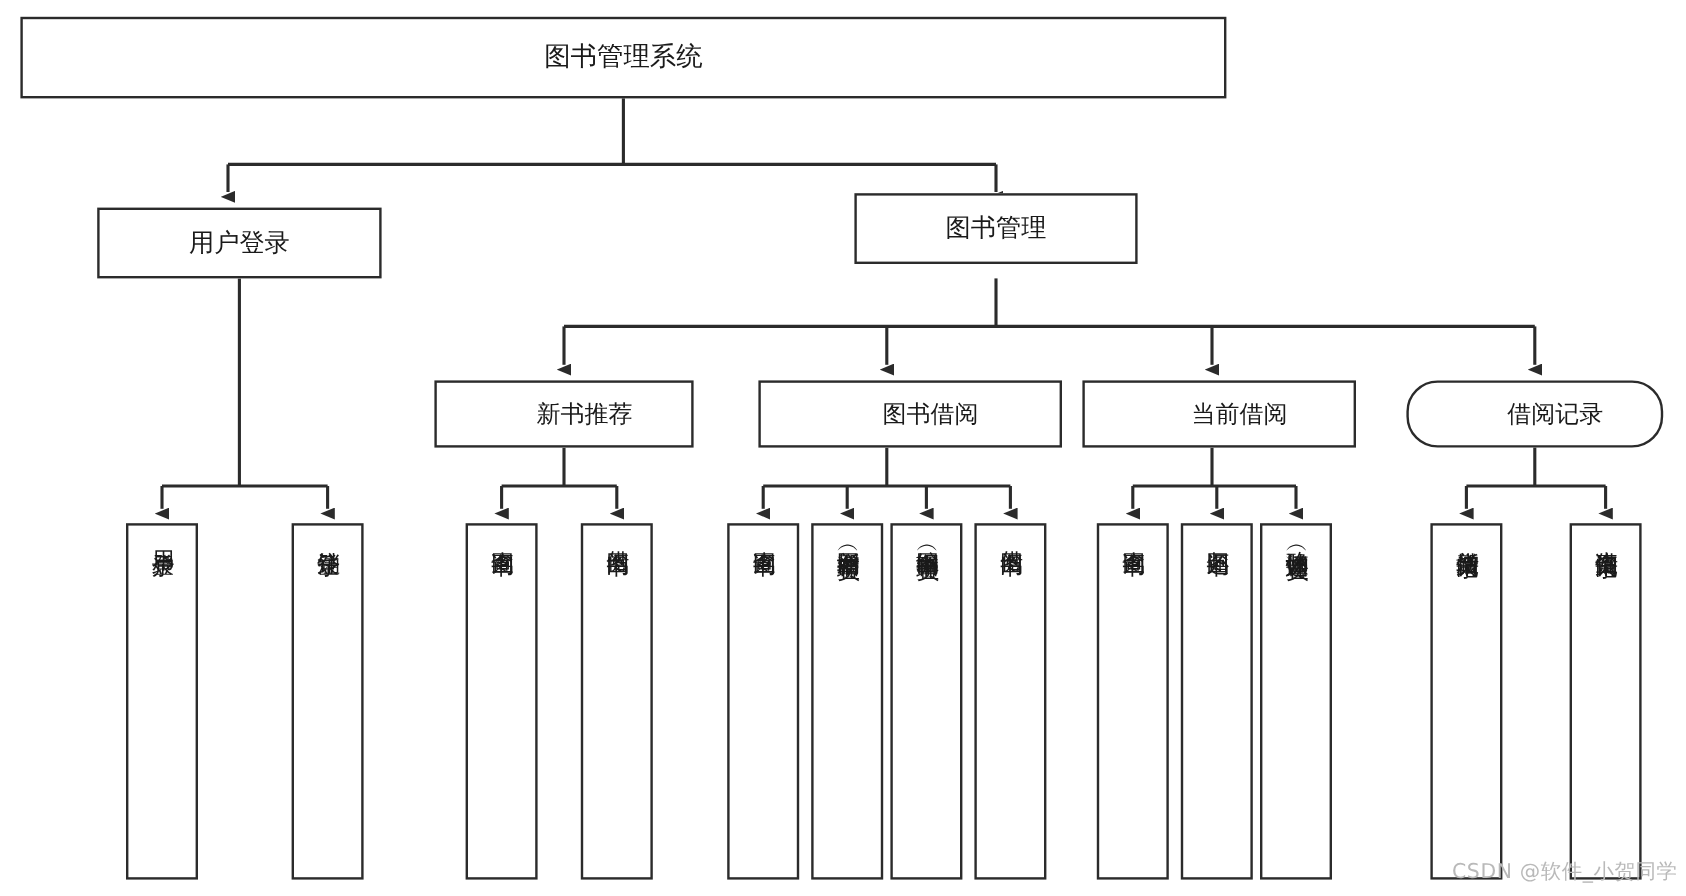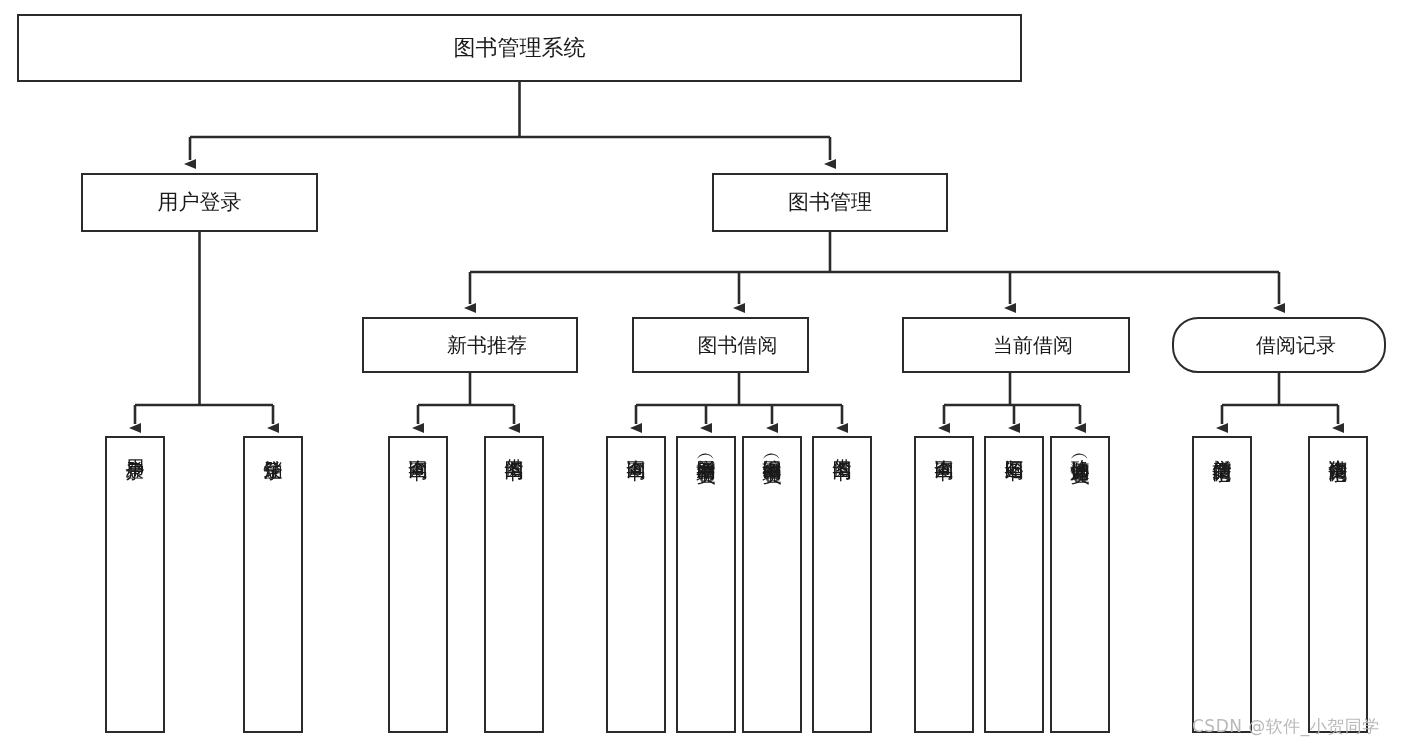--- a/index.html
+++ b/index.html
@@ -129,28 +129,28 @@
     </g>
   </svg>
 
   <div class="node horiz title-node" style="left: 17px; top: 14px; width: 1005px; height: 68px;">
     <span class="lbl">图书管理系统</span>
   </div>
 
   <div class="node horiz lvl2-node" style="left: 81px; top: 173px; width: 237px; height: 59px;">
     <span class="lbl">用户登录</span>
   </div>
-  <div class="node horiz lvl2-node" style="left: 712px; top: 173px; width: 236px; height: 59px;">
+  <div class="node horiz lvl2-node" style="left: 712px; top: 161px; width: 236px; height: 59px;">
     <span class="lbl">图书管理</span>
   </div>
 
   <div class="node horiz lvl3-node" style="left: 362px; top: 317px; width: 216px; height: 56px;">
     <span class="lbl">新书推荐</span>
   </div>
-  <div class="node horiz lvl3-node" style="left: 632px; top: 317px; width: 177px; height: 56px;">
+  <div class="node horiz lvl3-node" style="left: 632px; top: 317px; width: 253px; height: 56px;">
     <span class="lbl">图书借阅</span>
   </div>
   <div class="node horiz lvl3-node" style="left: 902px; top: 317px; width: 228px; height: 56px;">
     <span class="lbl">当前借阅</span>
   </div>
   <div class="node horiz lvl3-node" style="left: 1172px; top: 317px; width: 214px; height: 56px; border-radius: 26px;">
     <span class="lbl">借阅记录</span>
   </div>
 
   <div class="node vert leaf-node" style="left: 105px; top: 436px; width: 60px; height: 297px;">
@@ -186,15 +186,15 @@
   <div class="node vert leaf-node" style="left: 1050px; top: 436px; width: 60px; height: 297px;">
     <span class="lbl">确认归还（管理员）</span>
   </div>
   <div class="node vert leaf-node" style="left: 1192px; top: 436px; width: 60px; height: 297px;">
     <span class="lbl">新增借阅记录</span>
   </div>
   <div class="node vert leaf-node" style="left: 1308px; top: 436px; width: 60px; height: 297px;">
     <span class="lbl">查询借阅记录</span>
   </div>
 
-  <div class="watermark" style="left: 1192px; top: 715px;">CSDN @软件_小贺同学</div>
+  <div class="watermark" style="left: 1192px; top: 715px; padding-left: 18px;">CSDN @软件_小贺同学</div>
 
 </div>
 
 </body></html>

